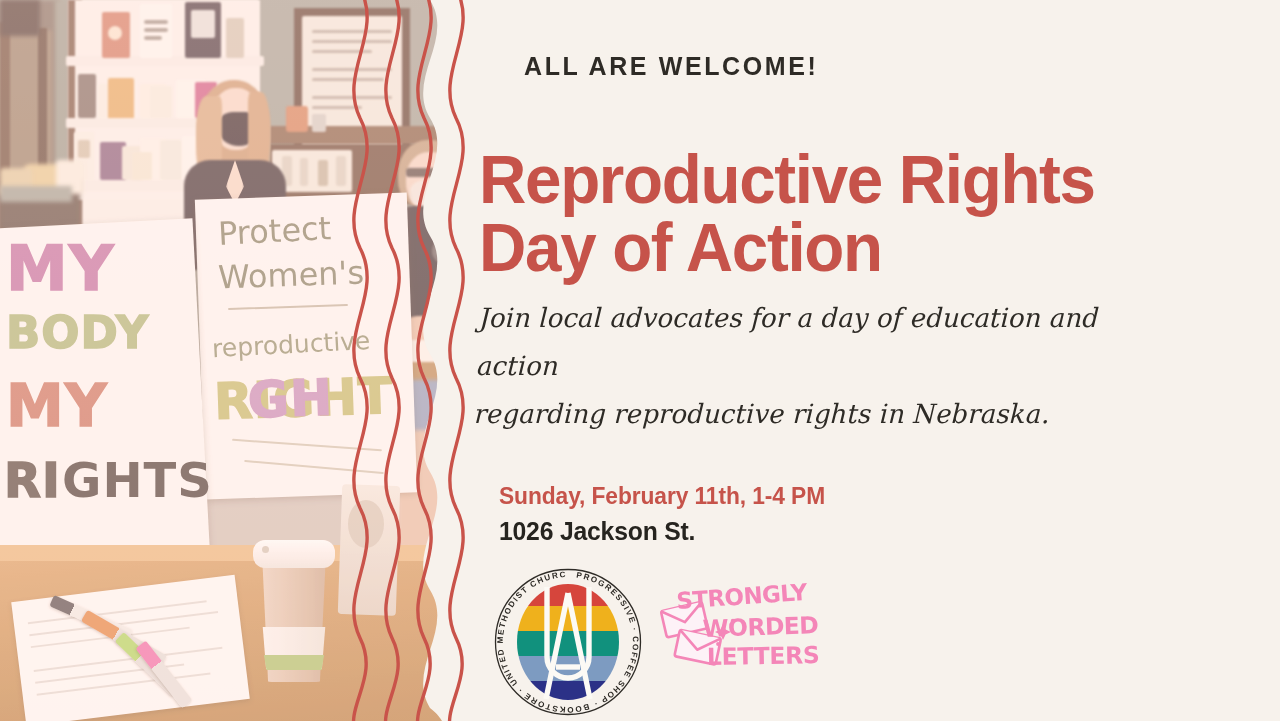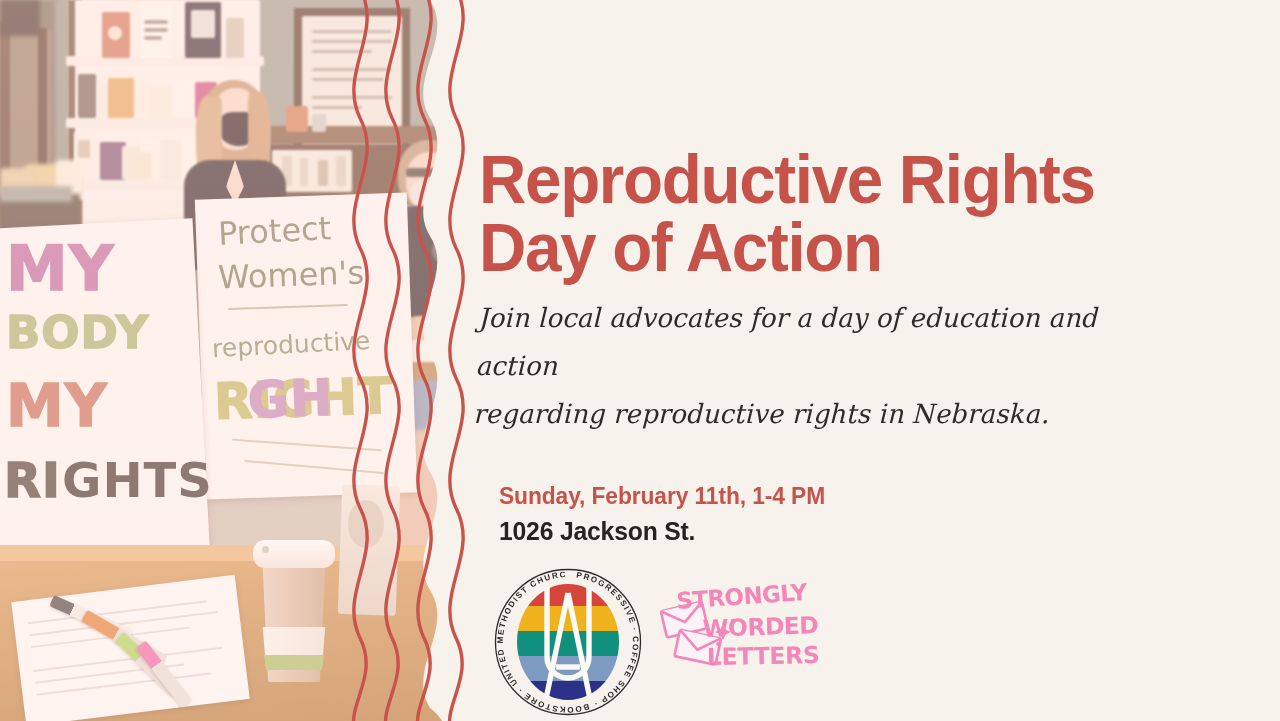--- a/index.html
+++ b/index.html
@@ -345,20 +345,21 @@
         <path d="M62,-6 C86,40 40,78 62,124 C86,170 40,208 62,254 C86,300 40,338 62,384 C86,430 40,468 62,514 C86,560 40,598 62,644 C82,684 46,712 58,742"></path>
         <path d="M94,-6 C118,40 72,78 94,124 C118,170 72,208 94,254 C118,300 72,338 94,384 C118,430 72,468 94,514 C118,560 72,598 94,644 C114,684 78,712 90,742"></path>
         <path d="M126,-6 C150,40 104,78 126,124 C150,170 104,208 126,254 C150,300 104,338 126,384 C150,430 104,468 126,514 C150,560 104,598 126,644 C146,684 110,712 122,742"></path>
         <path d="M158,-6 C182,40 136,78 158,124 C182,170 136,208 158,254 C182,300 136,338 158,384 C182,430 136,468 158,514 C182,560 136,598 158,644 C178,684 142,712 154,742"></path>
       </g>
     </svg>
   </div>
 
   <div id="content">
 
+    <div id="eyebrow">ALL ARE WELCOME!</div>
 
     <div id="headline">
       <span class="l1">Reproductive Rights</span>
       <span class="l2">Day of Action</span>
     </div>
 
     <div id="subtitle">
       <span class="l1">Join local advocates for a day of education and action</span>
       <span class="l2">regarding reproductive rights in Nebraska.</span>
     </div>

